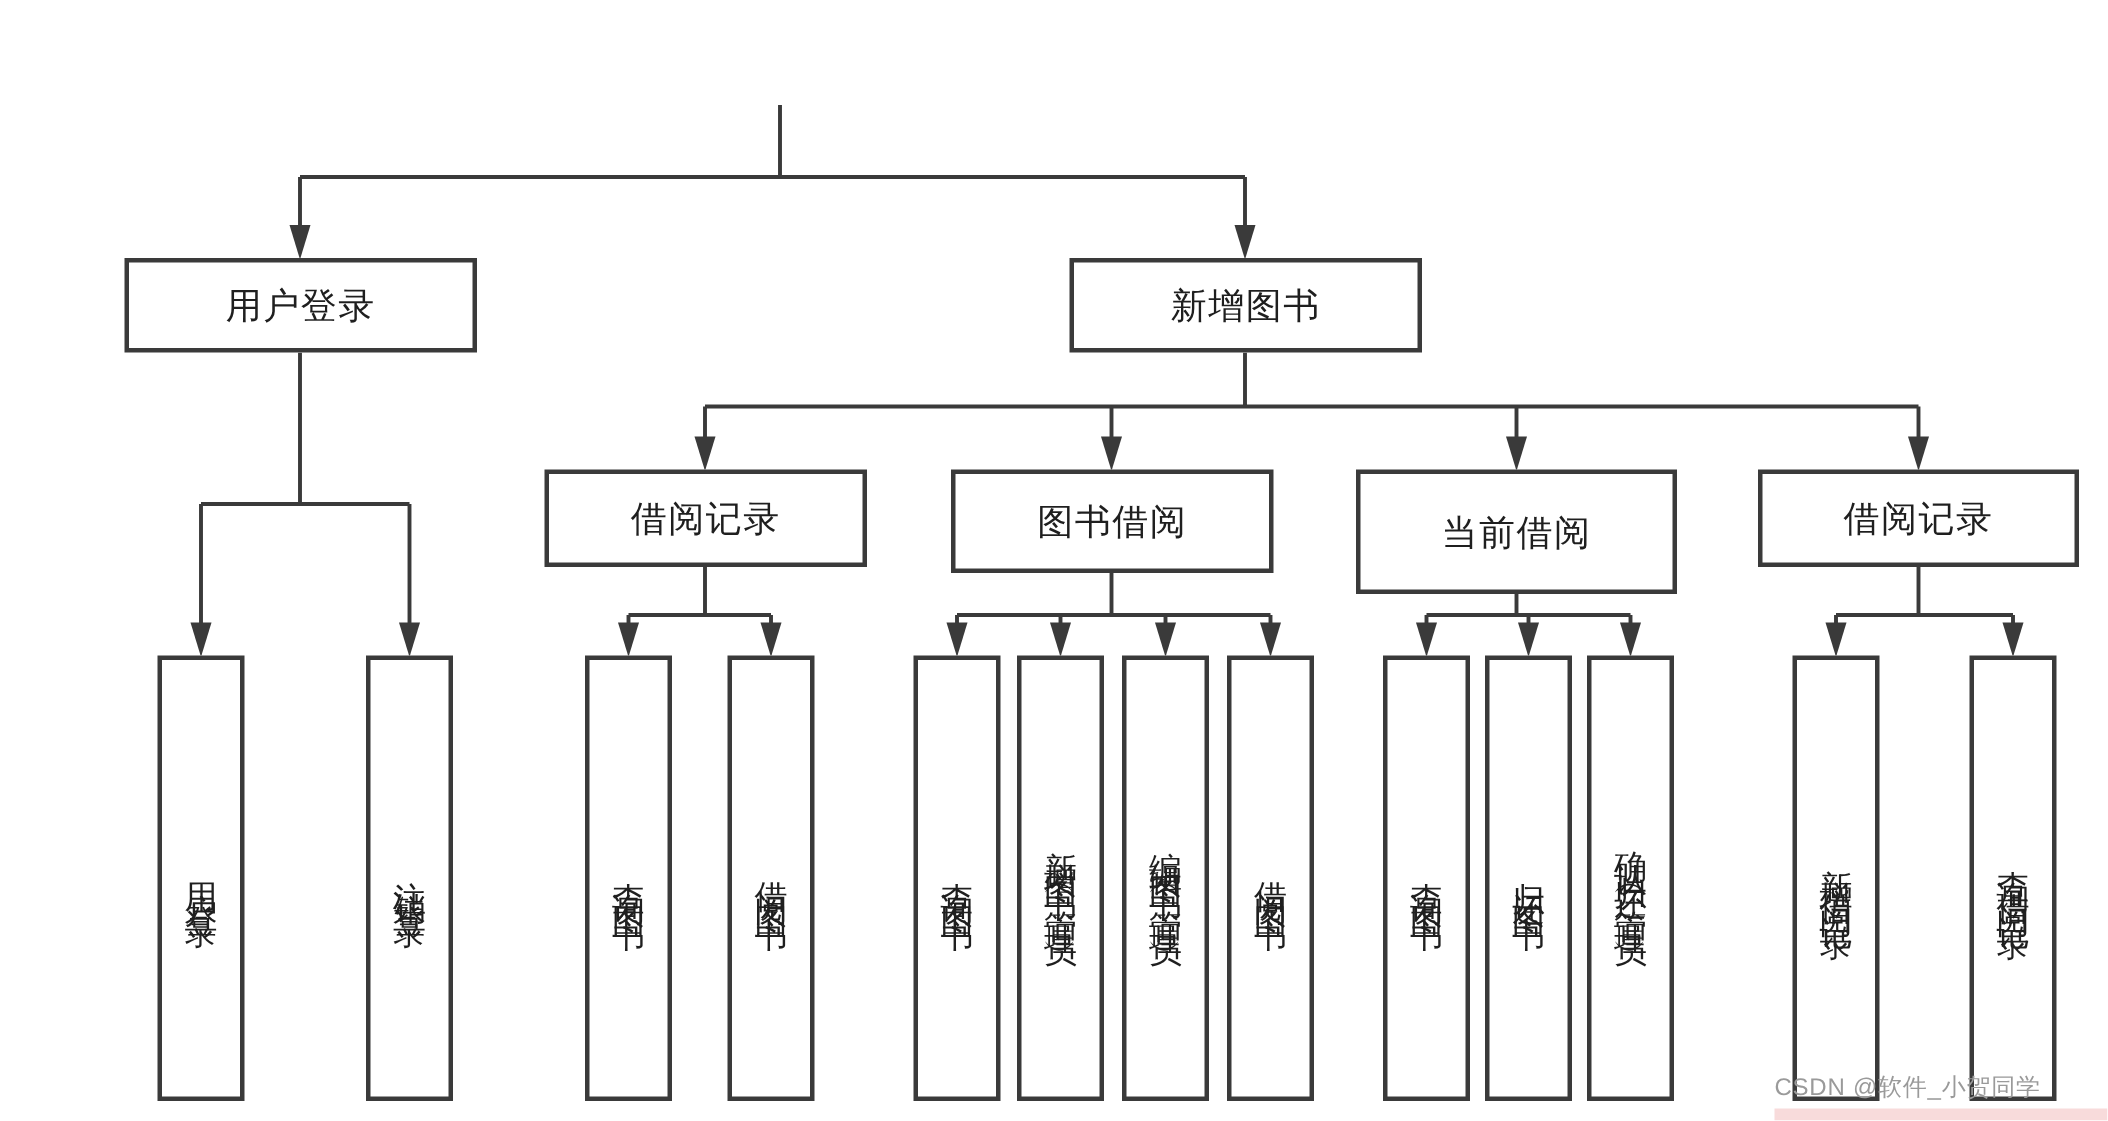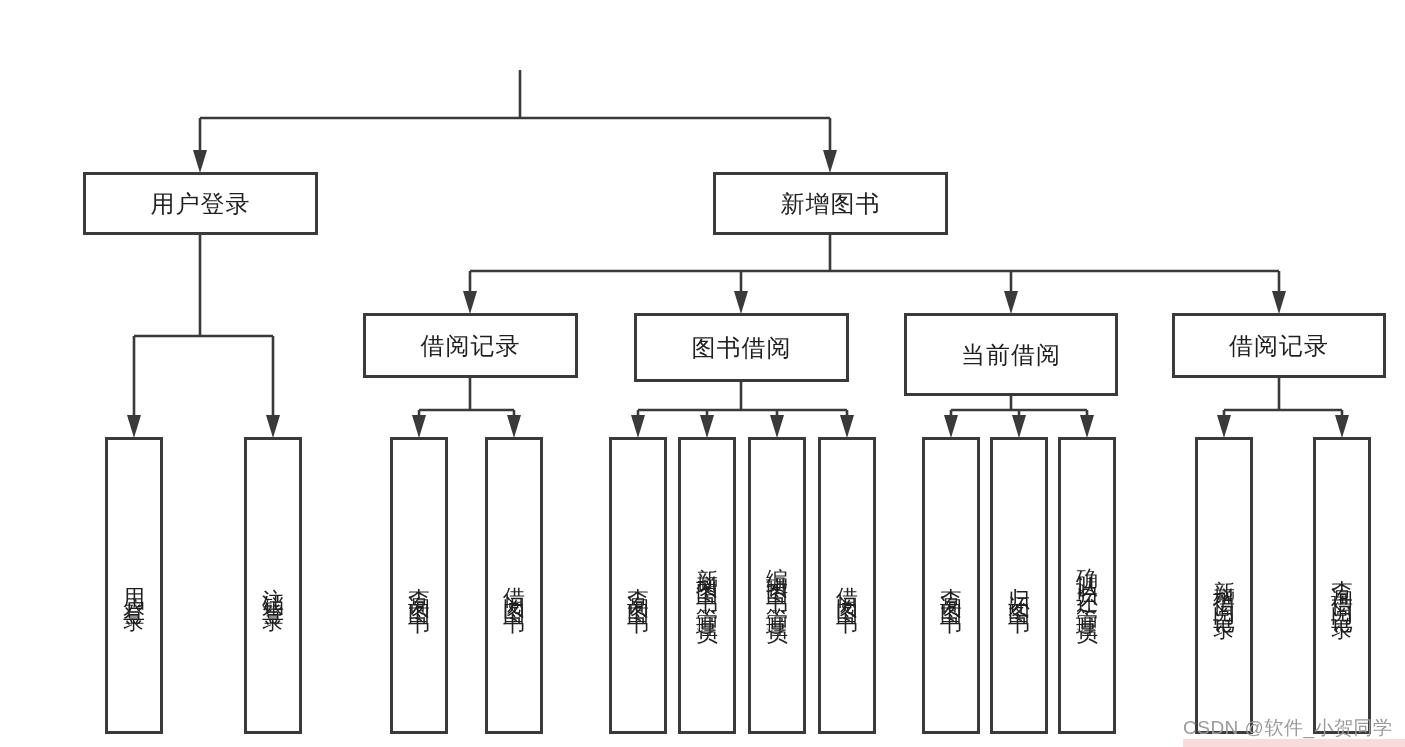--- a/index.html
+++ b/index.html
@@ -17,21 +17,21 @@
     color:var(--text);
   }
   .box.h span{font-size:24px;letter-spacing:1px;white-space:nowrap;}
   .box.root span{font-size:25px;letter-spacing:2px;}
   .box.v span{
     writing-mode:vertical-rl;text-orientation:mixed;
     font-size:22px;letter-spacing:8px;line-height:1;white-space:nowrap;
   }
   .l4{top:437px;width:58px;height:297px;}
   #wm-strip{position:absolute;left:1183px;top:739px;width:222px;height:8px;background:var(--watermark-accent);z-index:3;}
-  #watermark{position:absolute;left:1183px;top:717px;font-size:19px;line-height:1.15;color:var(--watermark-text);white-space:nowrap;z-index:4;letter-spacing:0.5px;}
+  #watermark{position:absolute;left:1183px;top:717px;font-size:16px;line-height:1.15;color:var(--watermark-text);white-space:nowrap;z-index:4;letter-spacing:0.5px;}
 </style>
 </head>
 <body>
 
 <div id="canvas">
 
   <svg id="connectors" width="1405" height="747" viewBox="0 0 1405 747">
     <defs>
       <path id="ah" d="M0,0 L-7,-23 L7,-23 Z" fill="#3a3a3a"></path>
     </defs>

